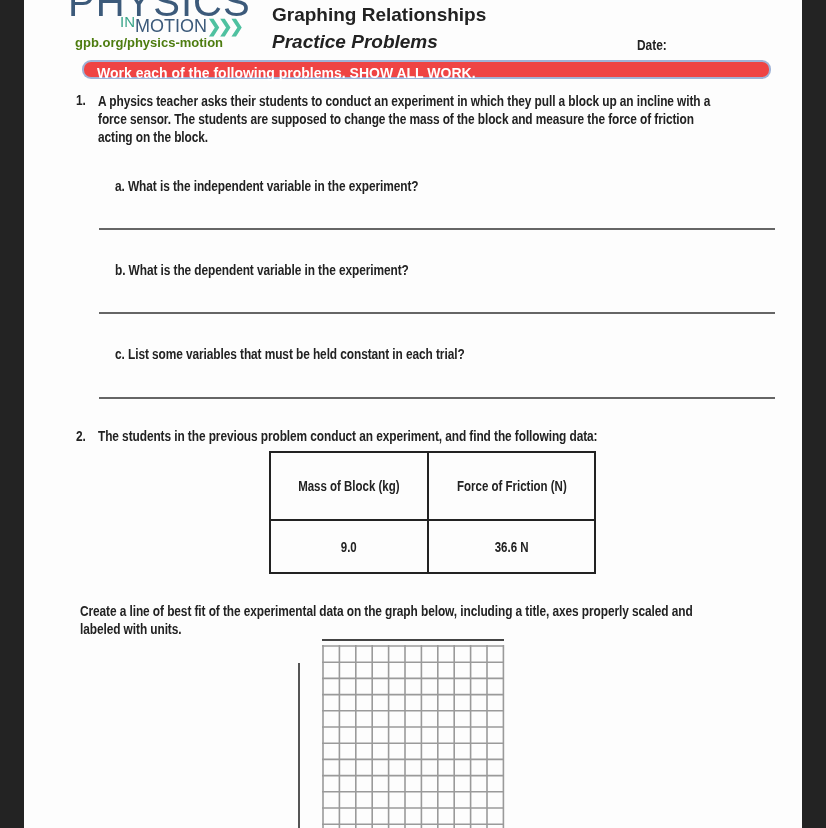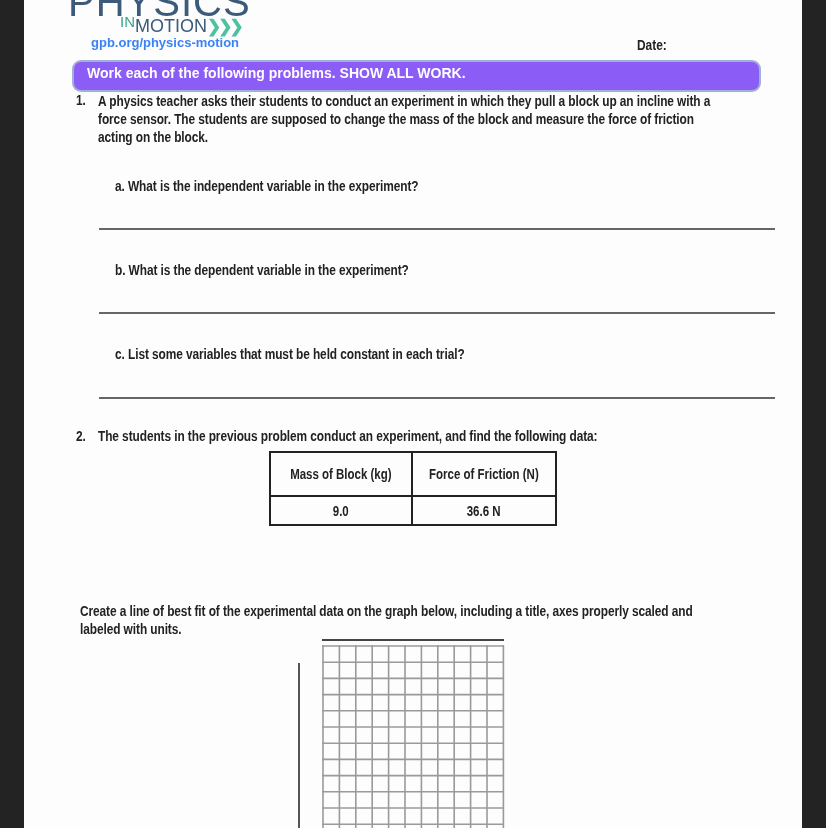--- a/index.html
+++ b/index.html
@@ -17,65 +17,67 @@
   .logo-top {
     left: 44px; top: -18px; font-size: 40px; font-weight: 400; color: #3c5a7a;
     letter-spacing: 1px; white-space: nowrap; line-height: 40px;
   }
   .logo-motion {
     left: 96px; top: 12px; font-size: 18px; color: #3c5a7a; white-space: nowrap; line-height: 20px;
   }
   .logo-motion .in { font-size: 15px; color: #3aa58a; vertical-align: 5px; }
   .logo-motion .chev { color: #4fc1a0; font-weight: 700; letter-spacing: -3px; font-size: 17px; }
   .logo-url {
-    left: 67px; top: 35px; font-size: 13px; font-weight: 700; color: #3b82f6; white-space: nowrap;
+    left: 51px; top: 35px; font-size: 13px; font-weight: 700; color: #4d7c0f; white-space: nowrap;
   }
   .title1 { left: 248px; top: 4px; font-size: 19px; font-weight: 700; color: #222; white-space: nowrap; }
   .title2 { left: 248px; top: 31px; font-size: 19px; font-weight: 700; font-style: italic; color: #222; white-space: nowrap; }
   .date { left: 613px; top: 37px; font-size: 14px; font-weight: 700; color: #222; transform: scaleX(0.85); transform-origin: left; }
   .banner {
-    left: 50px; top: 62px; width: 685px; height: 28px; background: #8b5cf6;
+    left: 60px; top: 62px; width: 685px; height: 15px; background: #ef4444;
     border-radius: 7px; box-shadow: 0 0 0 2px #9fb2d6;
   }
   .banner span {
     position: absolute; left: 13px; top: 3px; color: #fff; font-size: 14px; font-weight: 700; white-space: nowrap;
   }
   .cond {
     font-family: "Liberation Sans", sans-serif; font-weight: 700; color: #222;
     font-size: 14.5px; transform: scaleX(0.82); transform-origin: left top; white-space: nowrap;
     letter-spacing: -0.1px;
   }
   .q1num { left: 52px; top: 92px; }
   .q1text { left: 74px; top: 92px; line-height: 18px; white-space: nowrap; }
   .sub { left: 91px; }
   .ans-line { height: 2px; background: #666; left: 75px; width: 676px; }
   .table-wrap { left: 245px; top: 451px; }
   table { border-collapse: collapse; }
   td, th {
-    border: 2px solid #222; padding: 4px; text-align: center; height: 19px;
+    border: 2px solid #222; padding: 16px; text-align: center; height: 19px;
     font-weight: 700; color: #222; font-size: 14px;
   }
   th { height: 34px; }
   th .in, td .in { display: inline-block; transform: scaleX(0.82); white-space: nowrap; }
   col.c1 { width: 142px; } col.c2 { width: 140px; }
   .grid { left: 298px; top: 645px; }
   .ytitle-line { left: 274px; top: 663px; width: 2px; height: 170px; background: #555; }
   .xtitle-line { left: 298px; top: 639px; width: 182px; height: 2px; background: #444; }
 </style>
 </head>
 <body>
 
 <div class="page">
 
   <div class="abs logo-top">PHYSICS</div>
   <div class="abs logo-motion">
     <span class="in">IN</span><span>MOTION</span><span class="chev">❯❯❯</span>
   </div>
   <div class="abs logo-url">gpb.org/physics-motion</div>
 
+  <div class="abs title1">Graphing Relationships</div>
+  <div class="abs title2">Practice Problems</div>
   <div class="abs date">Date:</div>
 
   <div class="abs banner">
     <span>Work each of the following problems. SHOW ALL WORK.</span>
   </div>
 
   <div class="abs cond q1num">1.</div>
   <div class="abs cond q1text">
     <div>A physics teacher asks their students to conduct an experiment in which they pull a block up an incline with a</div>
     <div>force sensor. The students are supposed to change the mass of the block and measure the force of friction</div>

